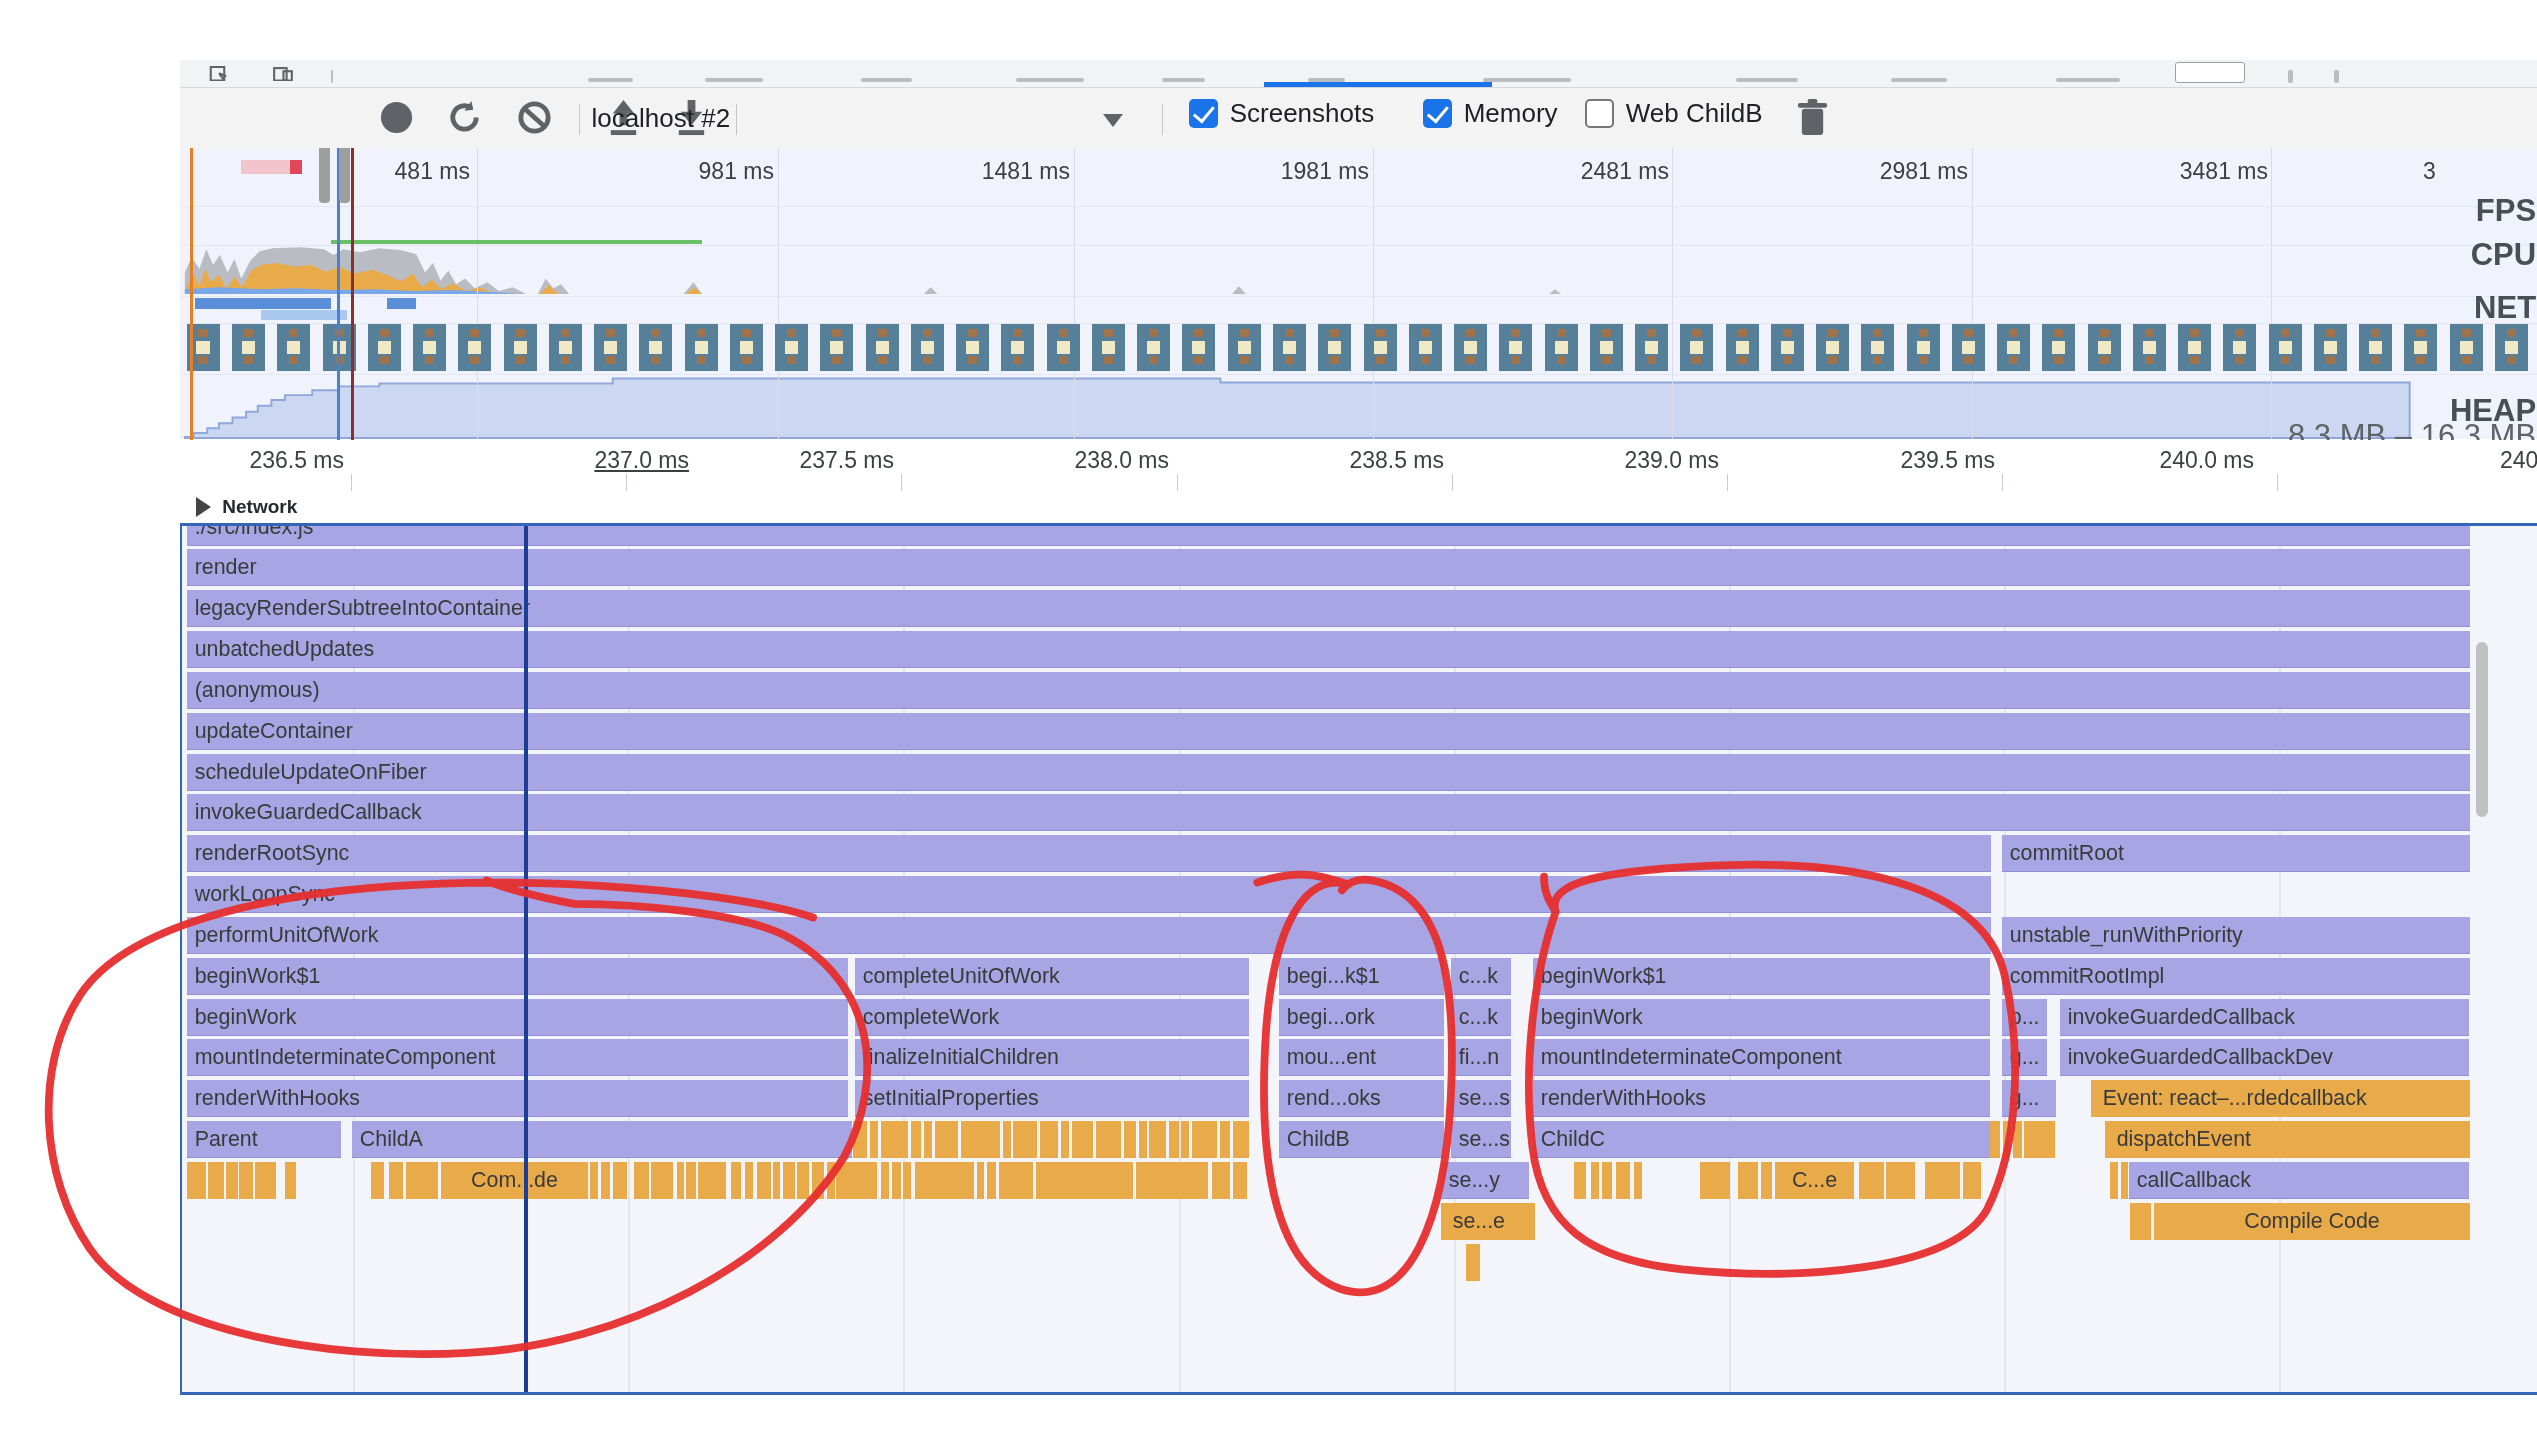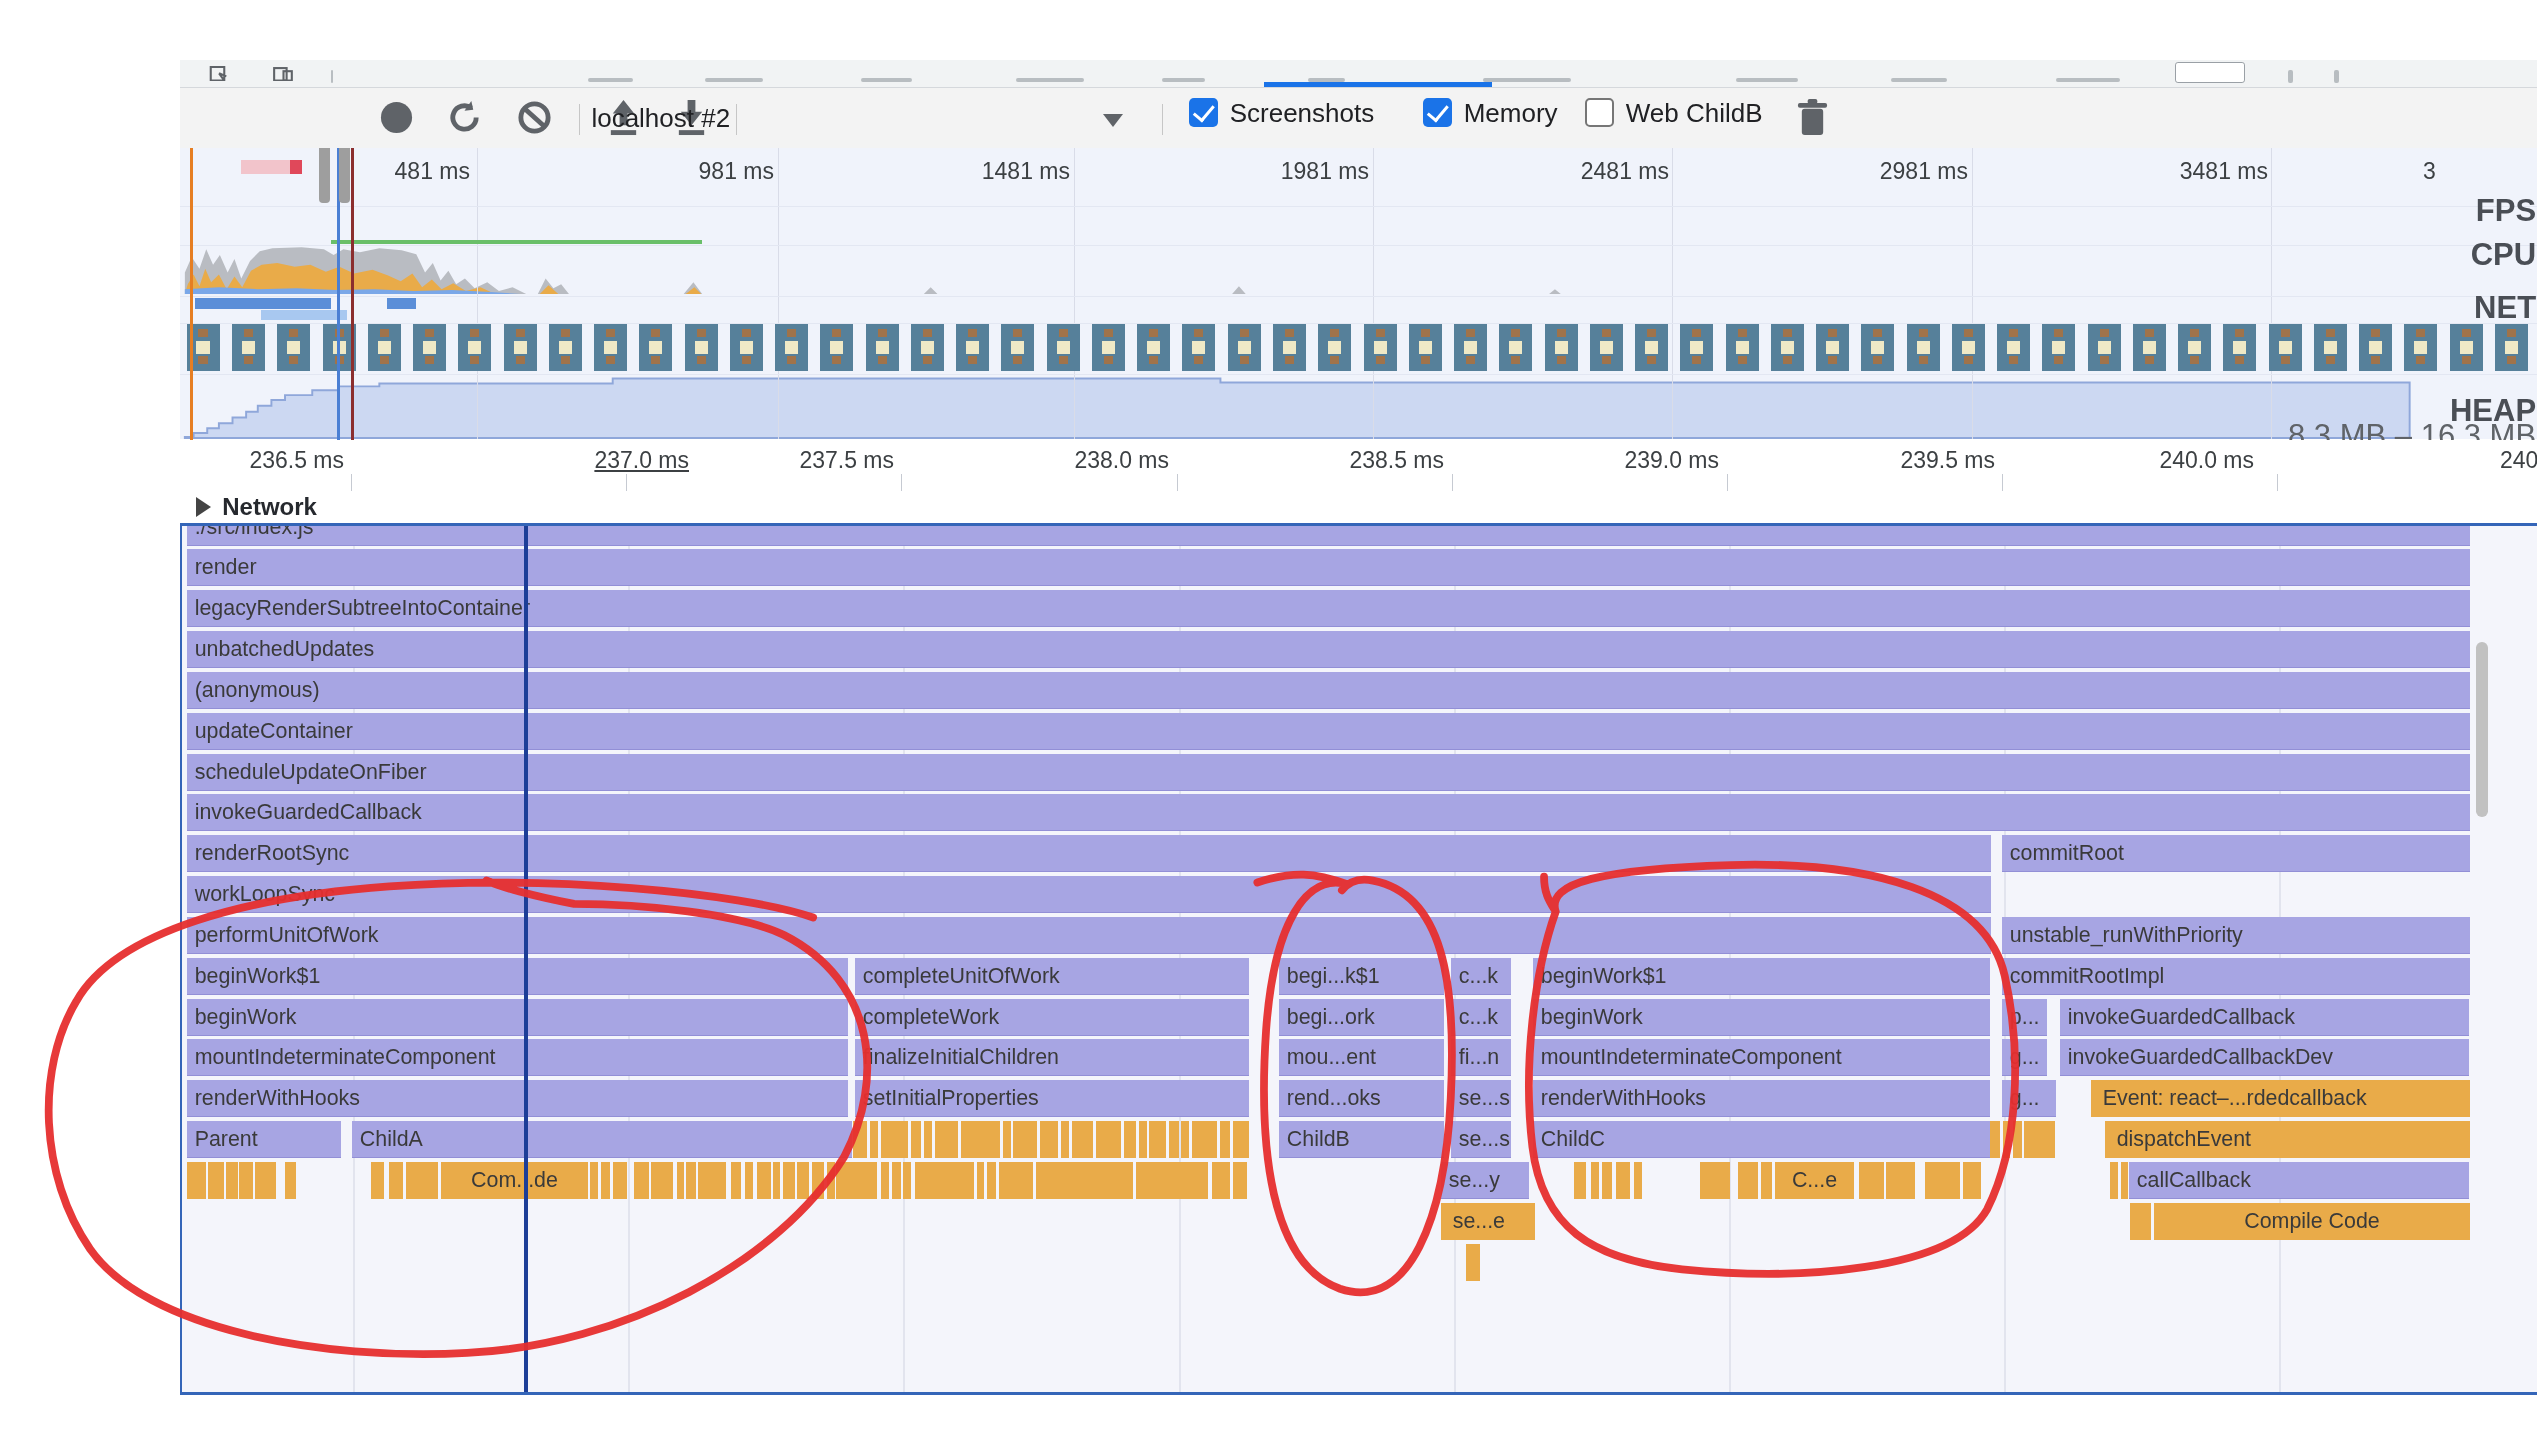--- a/index.html
+++ b/index.html
@@ -12,21 +12,21 @@
   #tab-underline{position:absolute;height:4.9px;background:#1a73e8;bottom:0;}
   .strip-icon{position:absolute;bottom:2.9px;color:#5f6368;}
   #strip-box{position:absolute;border:1.9px solid #9aa0a6;background:#fff;border-radius:2.9px;}
   
   #toolbar{left:180px;top:88px;width:2358px;height:60px;background:#f3f3f3;border-bottom:1px solid #cacdd1;}
   .tbtn{position:absolute;top:5.8px;width:47px;height:47px;display:flex;align-items:center;justify-content:center;cursor:pointer;}
   .sep{position:absolute;top:15.6px;width:1px;height:31px;background:#c6c6c6;}
   #profile-select{position:absolute;left:389px;top:7.8px;width:583px;height:45px;display:flex;align-items:center;cursor:pointer;}
   #profile-select .txt{font-size:26px;color:#202124;margin-left:22.4px;}
   .caret{position:absolute;right:29px;top:18.5px;width:0;height:0;border-left:10.7px solid transparent;border-right:10.7px solid transparent;border-top:13.6px solid #5f6368;}
-  .cbgroup{position:absolute;top:9.7px;display:flex;cursor:pointer;}
+  .cbgroup{position:absolute;top:9.7px;display:flex;align-items:center;cursor:pointer;}
   .cb{width:29px;height:29px;border-radius:4.9px;box-sizing:border-box;position:relative;}
   .cb.on{background:#1a73e8;}
   .cb.on::after{content:"";position:absolute;left:8.8px;top:2.9px;width:8.8px;height:16.5px;border:solid #fff;border-width:0 3.9px 3.9px 0;transform:rotate(40deg);}
   .cb.off{background:#fff;border:2.9px solid #767676;}
   .cblabel{font-size:26px;margin-left:11.7px;color:#202124;}
   
   #overview{left:180px;top:148px;width:2358px;height:292px;background:#f0f3fb;border-bottom:1px solid #c9ccd4;overflow:hidden;}
   .ov-grid{position:absolute;top:0;width:1px;height:292px;background:#d9dce8;}
   .ov-sep{position:absolute;left:0;width:2358px;height:1px;background:#e3e7f2;}
   .ov-rlabel{position:absolute;top:9.7px;font-size:23px;color:#3c4043;}
@@ -39,21 +39,21 @@
   .netbar{position:absolute;z-index:4;}
   .thumb{position:absolute;top:176px;width:33px;height:47px;background:#56809a;cursor:pointer;}
   .thumb::before{content:"";position:absolute;left:11.7px;top:4.9px;width:9.7px;height:7.8px;background:#a0734a;box-shadow:0 27px 0 0 #a0734a;}
   .thumb::after{content:"";position:absolute;left:9.7px;top:16.5px;width:13.6px;height:13.6px;background:#efe9c6;}
   
   #detail-ruler{left:180px;top:439px;width:2358px;height:52px;background:#fff;overflow:hidden;}
   .rlabel{position:absolute;top:7.8px;font-size:23px;color:#3c4043;}
   .rtick{position:absolute;top:35px;width:1px;height:16.5px;background:#c6cad2;}
   #network-row{left:180px;top:491px;width:2358px;height:32px;background:#fff;display:flex;align-items:center;}
   #net-tri{width:0;height:0;border-top:10.7px solid transparent;border-bottom:10.7px solid transparent;border-left:15.6px solid #444;margin-left:15.6px;cursor:pointer;}
-  #net-label{font-size:24px;font-weight:600;color:#26292e;margin-left:11.7px;}
+  #net-label{font-size:19px;font-weight:600;color:#26292e;margin-left:11.7px;}
   
   #flame-top-border{left:180px;top:523px;width:2358px;height:2.9px;background:#3465b8;z-index:20;}
   #flame{left:180px;top:526px;width:2358px;height:866px;background:#f4f5fb;overflow:hidden;border-left:2.9px solid #3465b8;box-sizing:border-box;}
   #flame-bottom-border{left:180px;top:1392px;width:2358px;height:2.9px;background:#3465b8;z-index:20;}
   .fgrid{position:absolute;top:0;width:1.9px;height:866px;background:#e2e4ee;z-index:1;}
   .bar{position:absolute;height:37px;box-sizing:border-box;font-size:21.4px;color:#3a3a3a;line-height:37px;white-space:nowrap;overflow:hidden;z-index:5;cursor:pointer;}
   .bar.p{background:#a7a5e3;border-bottom:1.9px solid #928fd6;padding-left:7.8px;}
   .bar.o{background:#e9ab49;padding-left:11.7px;}
   .bar.oc{background:#e9ab49;text-align:center;padding:0;}
   .bar.s{background:#e9ab49;}

